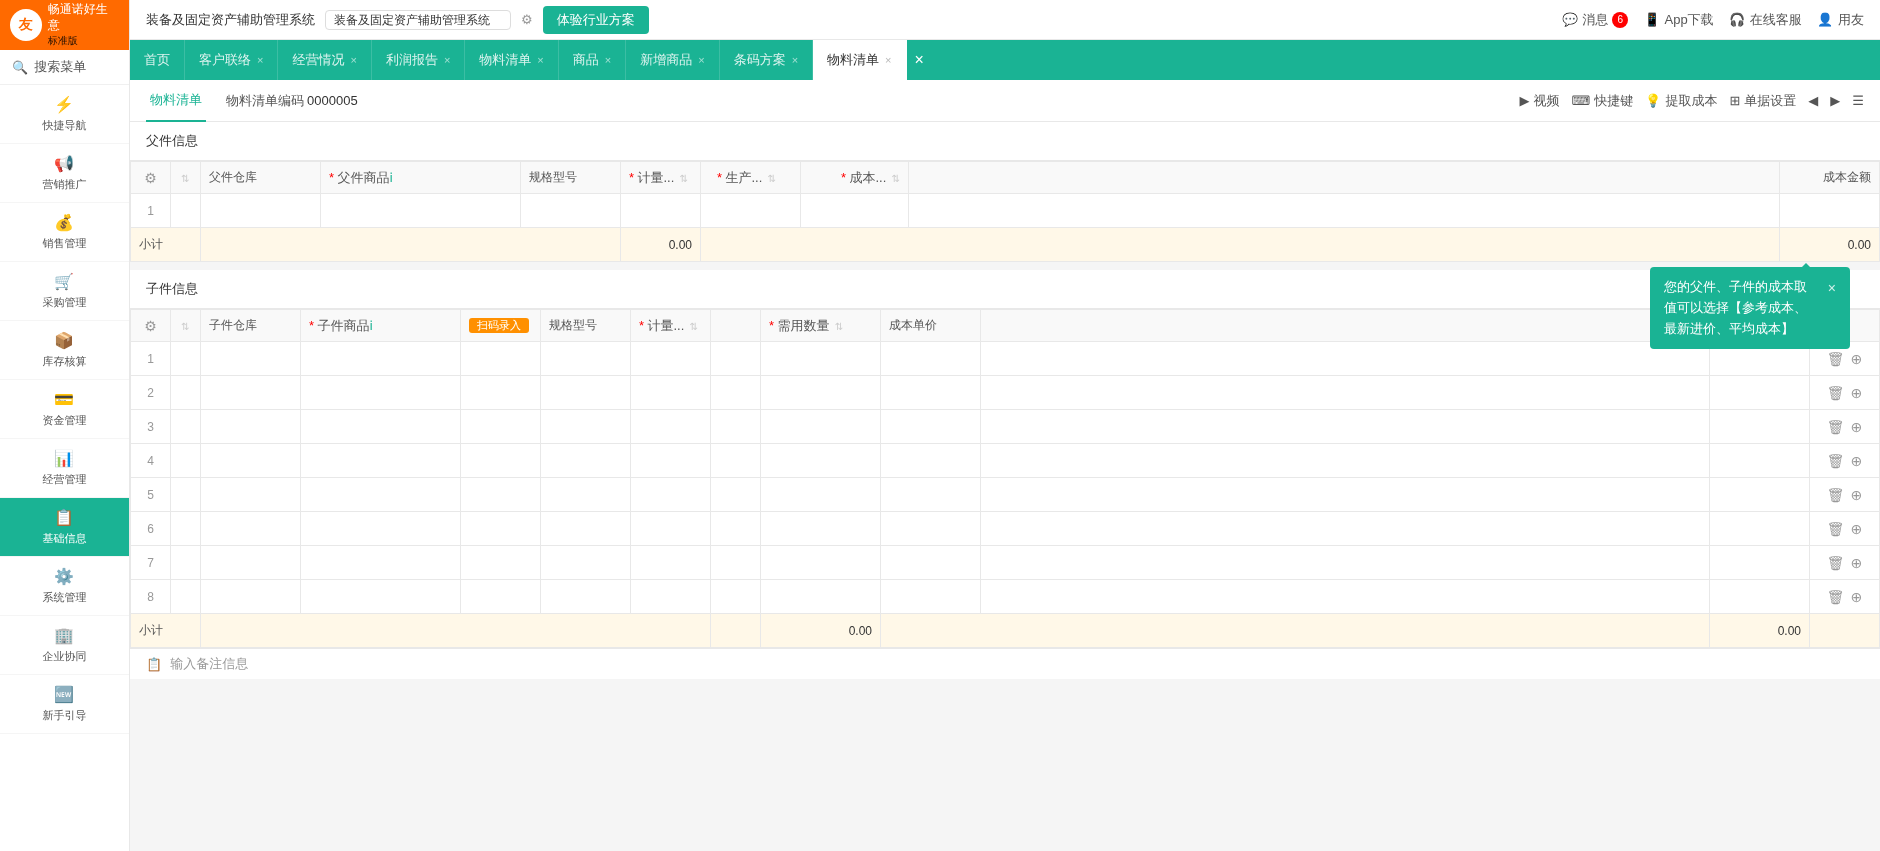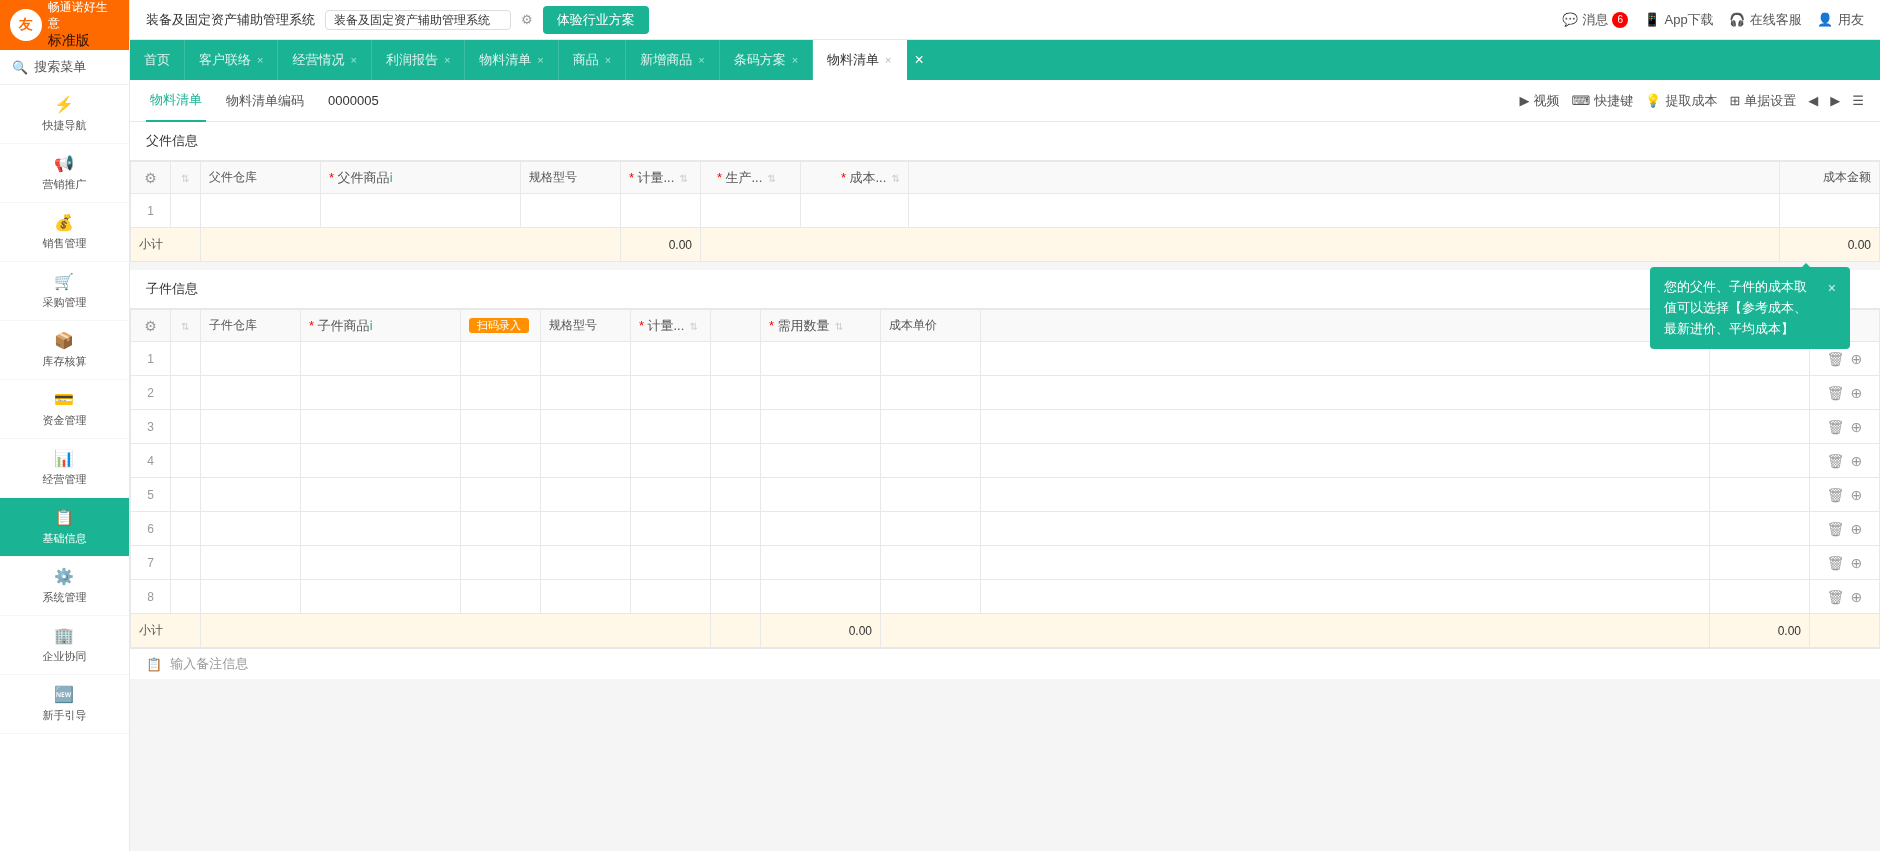--- a/index.html
+++ b/index.html
@@ -28,21 +28,21 @@
       background: #fff;
       border-radius: 50%;
       display: flex;
       align-items: center;
       justify-content: center;
       color: #ff6a00;
       font-weight: bold;
       font-size: 14px;
     }
     .sidebar-logo-text { color: #fff; font-size: 12px; line-height: 1.3; }
-    .sidebar-logo-sub { font-size: 14px; opacity: 0.85; }
+    .sidebar-logo-sub { font-size: 10px; opacity: 0.85; }
     .sidebar-search {
       display: flex;
       align-items: center;
       gap: 6px;
       padding: 8px 12px;
       cursor: pointer;
       color: #555;
       border-bottom: 1px solid #f0f0f0;
     }
     .sidebar-nav { flex: 1; overflow-y: auto; }
@@ -131,21 +131,21 @@
       display: flex;
       align-items: center;
       padding: 0 16px;
       height: 42px;
       border-bottom: 1px solid #e8e8e8;
       flex-shrink: 0;
       gap: 20px;
     }
     .page-tab { font-size: 13px; color: #555; cursor: pointer; padding: 0 4px; height: 42px; display: flex; align-items: center; border-bottom: 2px solid transparent; }
     .page-tab.active { color: #1ab394; border-bottom-color: #1ab394; font-weight: 500; }
-    .page-code { display: flex; align-items: center; gap: 24px; font-size: 13px; color: #333; }
+    .page-code { display: flex; align-items: center; gap: 3px; font-size: 13px; color: #333; }
     .page-code-label { color: #555; }
     .page-code-value { font-weight: 500; }
     .page-header-right { margin-left: auto; display: flex; align-items: center; gap: 12px; color: #555; font-size: 12px; }
     .page-header-right-item { display: flex; align-items: center; gap: 4px; cursor: pointer; }
 
     
     .content { flex: 1; overflow-y: auto; background: #f5f5f5; padding: 0; position: relative; }
 
     
     .section { background: #fff; margin: 0; }

